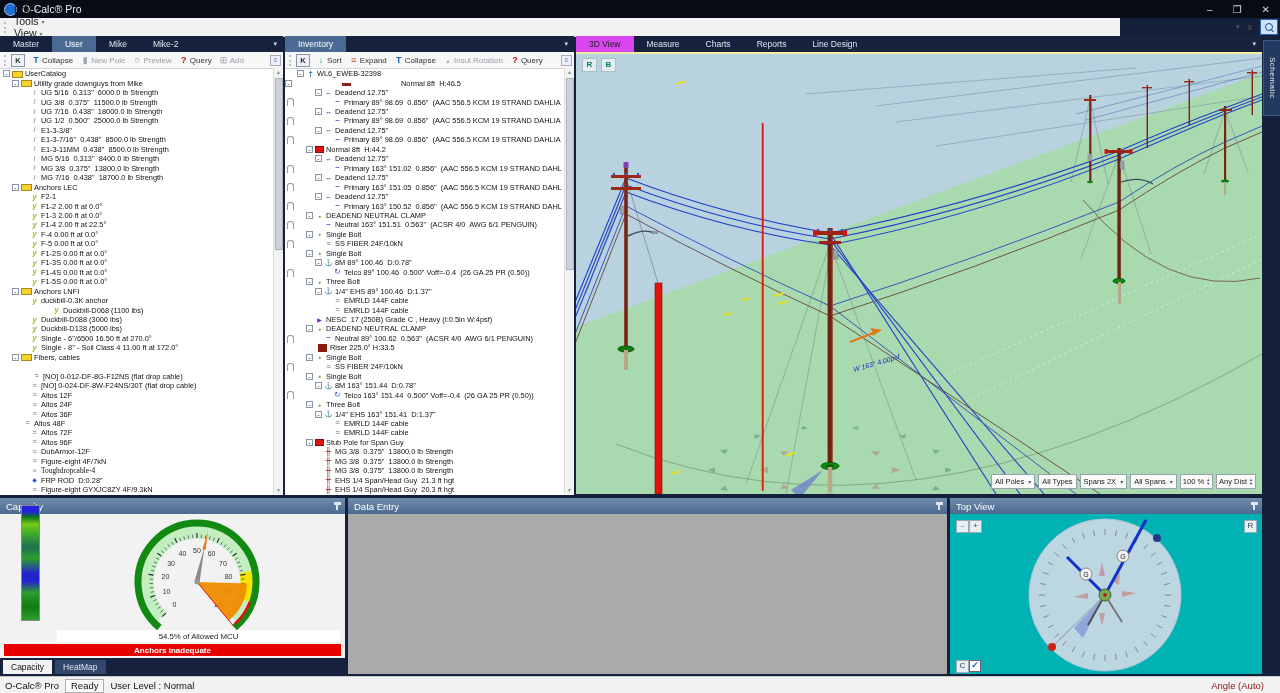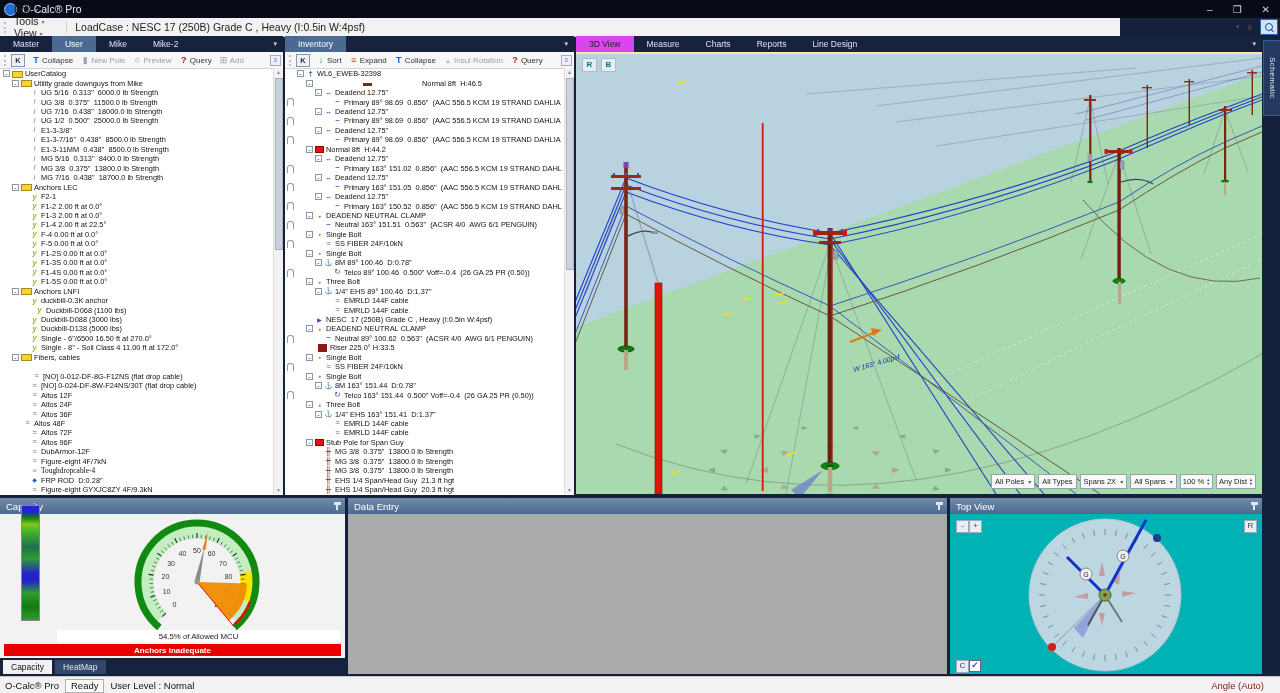--- a/index.html
+++ b/index.html
@@ -156,21 +156,20 @@
         </span>
         <span class="menuitem">
           <span>Options</span>
           <span class="dn">▾</span>
         </span>
         <span class="menuitem">
           <span>Help</span>
           <span class="dn">▾</span>
         </span>
       </span>
-    <span id="loadcase">LoadCase : NESC  17 (250B) Grade C , Heavy (I:0.5in W:4psf)</span>
   </div>
   <div id="menuright">
     <span class="dn" style="font-size:7px;">▾</span>
     <span>x</span>
     <span id="searchbox">
         <span class="mag"></span>
       </span>
   </div>
 
   <div class="abs" id="lpanel" style="left:0;top:36px;width:283px;height:458px;background:#fff;">
@@ -225,21 +224,21 @@
         <div class="trow" style="padding-left: 21px;"><span class="noexp"></span><span class="tic tic-anchor"></span><span class="lbl">F1-3 2.00 ft at 0.0°</span></div>
         <div class="trow" style="padding-left: 21px;"><span class="noexp"></span><span class="tic tic-anchor"></span><span class="lbl">F1-4 2.00 ft at 22.5°</span></div>
         <div class="trow" style="padding-left: 21px;"><span class="noexp"></span><span class="tic tic-anchor"></span><span class="lbl">F-4 0.00 ft at 0.0°</span></div>
         <div class="trow" style="padding-left: 21px;"><span class="noexp"></span><span class="tic tic-anchor"></span><span class="lbl">F-5 0.00 ft at 0.0°</span></div>
         <div class="trow" style="padding-left: 21px;"><span class="noexp"></span><span class="tic tic-anchor"></span><span class="lbl">F1-2S 0.00 ft at 0.0°</span></div>
         <div class="trow" style="padding-left: 21px;"><span class="noexp"></span><span class="tic tic-anchor"></span><span class="lbl">F1-3S 0.00 ft at 0.0°</span></div>
         <div class="trow" style="padding-left: 21px;"><span class="noexp"></span><span class="tic tic-anchor"></span><span class="lbl">F1-4S 0.00 ft at 0.0°</span></div>
         <div class="trow" style="padding-left: 21px;"><span class="noexp"></span><span class="tic tic-anchor"></span><span class="lbl">F1-5S 0.00 ft at 0.0°</span></div>
         <div class="trow" style="padding-left: 12px;"><span class="exp">-</span><span class="tic tic-folder"></span><span class="lbl">Anchors LNFI</span></div>
         <div class="trow" style="padding-left: 21px;"><span class="noexp"></span><span class="tic tic-anchor"></span><span class="lbl">duckbill-0.3K anchor</span></div>
-        <div class="trow" style="padding-left: 26px;"><span class="noexp"></span><span class="tic tic-anchor"></span><span class="lbl">Duckbill-D068 (1100 lbs)</span></div>
+        <div class="trow" style="padding-left: 26px; margin-left: 17px;"><span class="noexp"></span><span class="tic tic-anchor"></span><span class="lbl">Duckbill-D068 (1100 lbs)</span></div>
         <div class="trow" style="padding-left: 21px;"><span class="noexp"></span><span class="tic tic-anchor"></span><span class="lbl">Duckbill-D088 (3000 lbs)</span></div>
         <div class="trow" style="padding-left: 21px;"><span class="noexp"></span><span class="tic tic-anchor"></span><span class="lbl">Duckbill-D138 (5000 lbs)</span></div>
         <div class="trow" style="padding-left: 21px;"><span class="noexp"></span><span class="tic tic-anchor"></span><span class="lbl">Single - 6"/6500 16.50 ft at 270.0°</span></div>
         <div class="trow" style="padding-left: 21px;"><span class="noexp"></span><span class="tic tic-anchor"></span><span class="lbl">Single - 8" - Soil Class 4 11.00 ft at 172.0°</span></div>
         <div class="trow" style="padding-left: 12px;"><span class="exp">-</span><span class="tic tic-folder"></span><span class="lbl">Fibers, cables</span></div>
         <div class="trow" style="padding-left: 21px; flex-direction: column;"><span class="noexp"></span><span class="tic tic-cable"></span><span class="lbl">Wanboa GYXFTBY 24F flat drop</span></div>
         <div class="trow" style="padding-left: 23px;"><span class="noexp"></span><span class="tic tic-cable"></span><span class="lbl">[NO] 0-012-DF-8G-F12NS (flat drop cable)</span></div>
         <div class="trow" style="padding-left: 21px;"><span class="noexp"></span><span class="tic tic-cable"></span><span class="lbl">[NO] 0-024-DF-8W-F24NS/30T (flat drop cable)</span></div>
         <div class="trow" style="padding-left: 21px;"><span class="noexp"></span><span class="tic tic-cable"></span><span class="lbl">Altos 12F</span></div>
         <div class="trow" style="padding-left: 21px;"><span class="noexp"></span><span class="tic tic-cable"></span><span class="lbl">Altos 24F</span></div>
@@ -285,21 +284,21 @@
           <span>Insul Rotation</span>
         </span>
         <span class="tbtn">
           <span class="ti ti-query"></span>
           <span>Query</span>
         </span>
         <span class="tbend">≡</span>
       </div>
     <div class="tree" id="mtree" style="height:426px;">
         <div class="trow" style="padding-left: 12px;"><span class="exp">-</span><span class="tic tic-pole"></span><span class="lbl">WL6_EWEB-32398</span></div>
-        <div class="trow" style="padding-left: 21px; gap: 48px;"><span class="exp">-</span><span class="tic tic-arm"></span><span class="lbl">Normal 8ft  H:46.5</span></div>
+        <div class="trow" style=" gap: 48px;"><span class="exp">-</span><span class="tic tic-arm"></span><span class="lbl">Normal 8ft  H:46.5</span></div>
         <div class="trow" style="padding-left: 30px;"><span class="exp">-</span><span class="tic tic-dd"></span><span class="lbl">Deadend 12.75"</span></div>
         <div class="trow" style="padding-left: 39px;"><span class="clip"></span><span class="noexp"></span><span class="tic tic-primary"></span><span class="lbl">Primary 89° 98.69  0.856"  (AAC 556.5 KCM 19 STRAND DAHLIA</span></div>
         <div class="trow" style="padding-left: 30px;"><span class="exp">-</span><span class="tic tic-dd"></span><span class="lbl">Deadend 12.75"</span></div>
         <div class="trow" style="padding-left: 39px;"><span class="clip"></span><span class="noexp"></span><span class="tic tic-primary"></span><span class="lbl">Primary 89° 98.69  0.856"  (AAC 556.5 KCM 19 STRAND DAHLIA</span></div>
         <div class="trow" style="padding-left: 30px;"><span class="exp">-</span><span class="tic tic-dd"></span><span class="lbl">Deadend 12.75"</span></div>
         <div class="trow" style="padding-left: 39px;"><span class="clip"></span><span class="noexp"></span><span class="tic tic-primary"></span><span class="lbl">Primary 89° 98.69  0.856"  (AAC 556.5 KCM 19 STRAND DAHLIA</span></div>
         <div class="trow" style="padding-left: 21px;"><span class="exp">-</span><span class="tic tic-armred"></span><span class="lbl">Normal 8ft  H:44.2</span></div>
         <div class="trow" style="padding-left: 30px;"><span class="exp">-</span><span class="tic tic-dd"></span><span class="lbl">Deadend 12.75"</span></div>
         <div class="trow" style="padding-left: 39px;"><span class="clip"></span><span class="noexp"></span><span class="tic tic-primary"></span><span class="lbl">Primary 163° 151.02  0.856"  (AAC 556.5 KCM 19 STRAND DAHL</span></div>
         <div class="trow" style="padding-left: 30px;"><span class="exp">-</span><span class="tic tic-dd"></span><span class="lbl">Deadend 12.75"</span></div>

